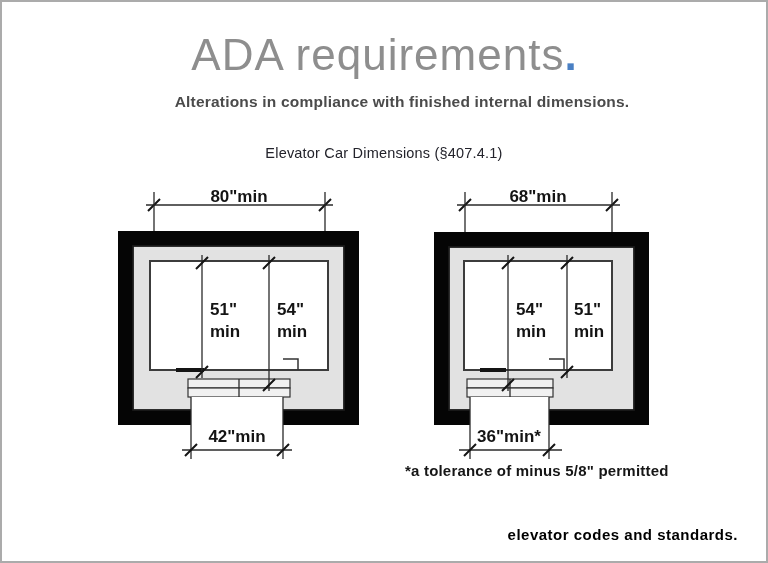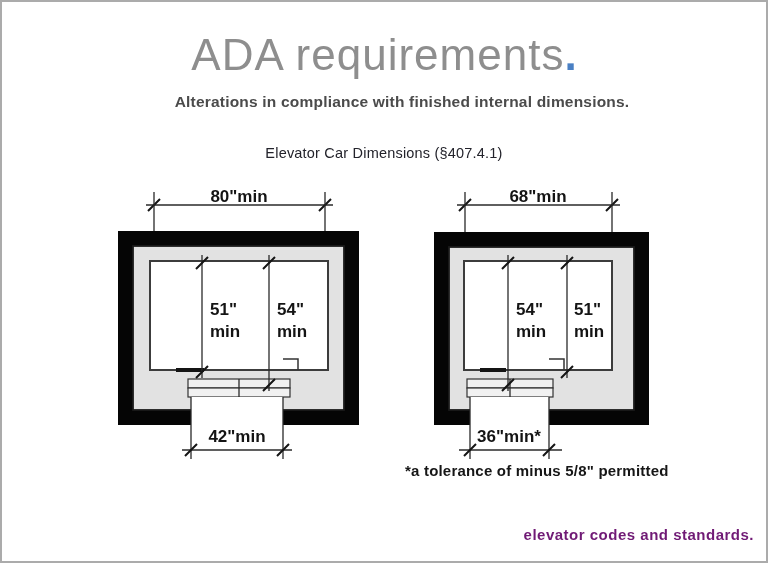--- a/index.html
+++ b/index.html
@@ -45,23 +45,23 @@
   .shell{fill:#e2e2e2;stroke:#1b1b1b;stroke-width:1.8;}
   .interior{fill:#ffffff;stroke:#3c3c3c;stroke-width:2;}
   .panel{fill:#f1f1f1;stroke:#333333;stroke-width:1.2;}
   .jamb{stroke:#333333;stroke-width:1.5;fill:none;}
   .footnote{
     position:absolute;left:403px;top:460px;
     font-size:15px;font-weight:700;
     color:#161616;letter-spacing:.2px;
   }
   .footer{
-    position:absolute;right:12px;top:524px;
+    position:absolute;right:28px;top:524px;
     font-size:15px;font-weight:700;
-    color:#701a75;letter-spacing:.5px;text-align:right;
+    color:#000000;letter-spacing:.5px;text-align:right;
   }
 </style>
 </head>
 <body>
 
 <div class="slide">
 
   <div class="title"><span>ADA requirements</span><span class="dot">.</span></div>
 
   <div class="subtitle">Alterations in compliance with finished internal dimensions.</div>

